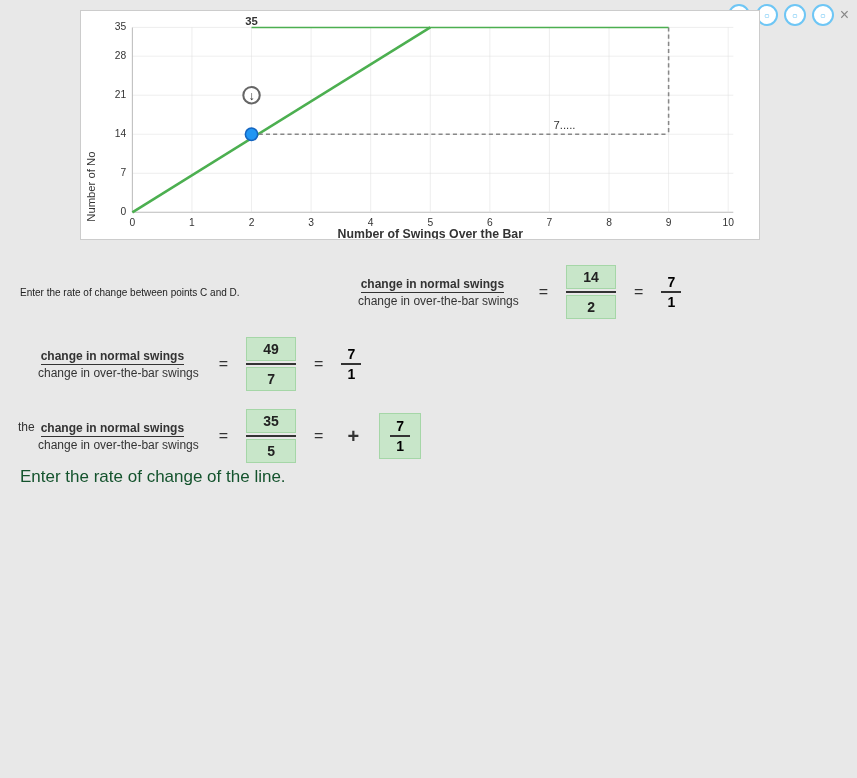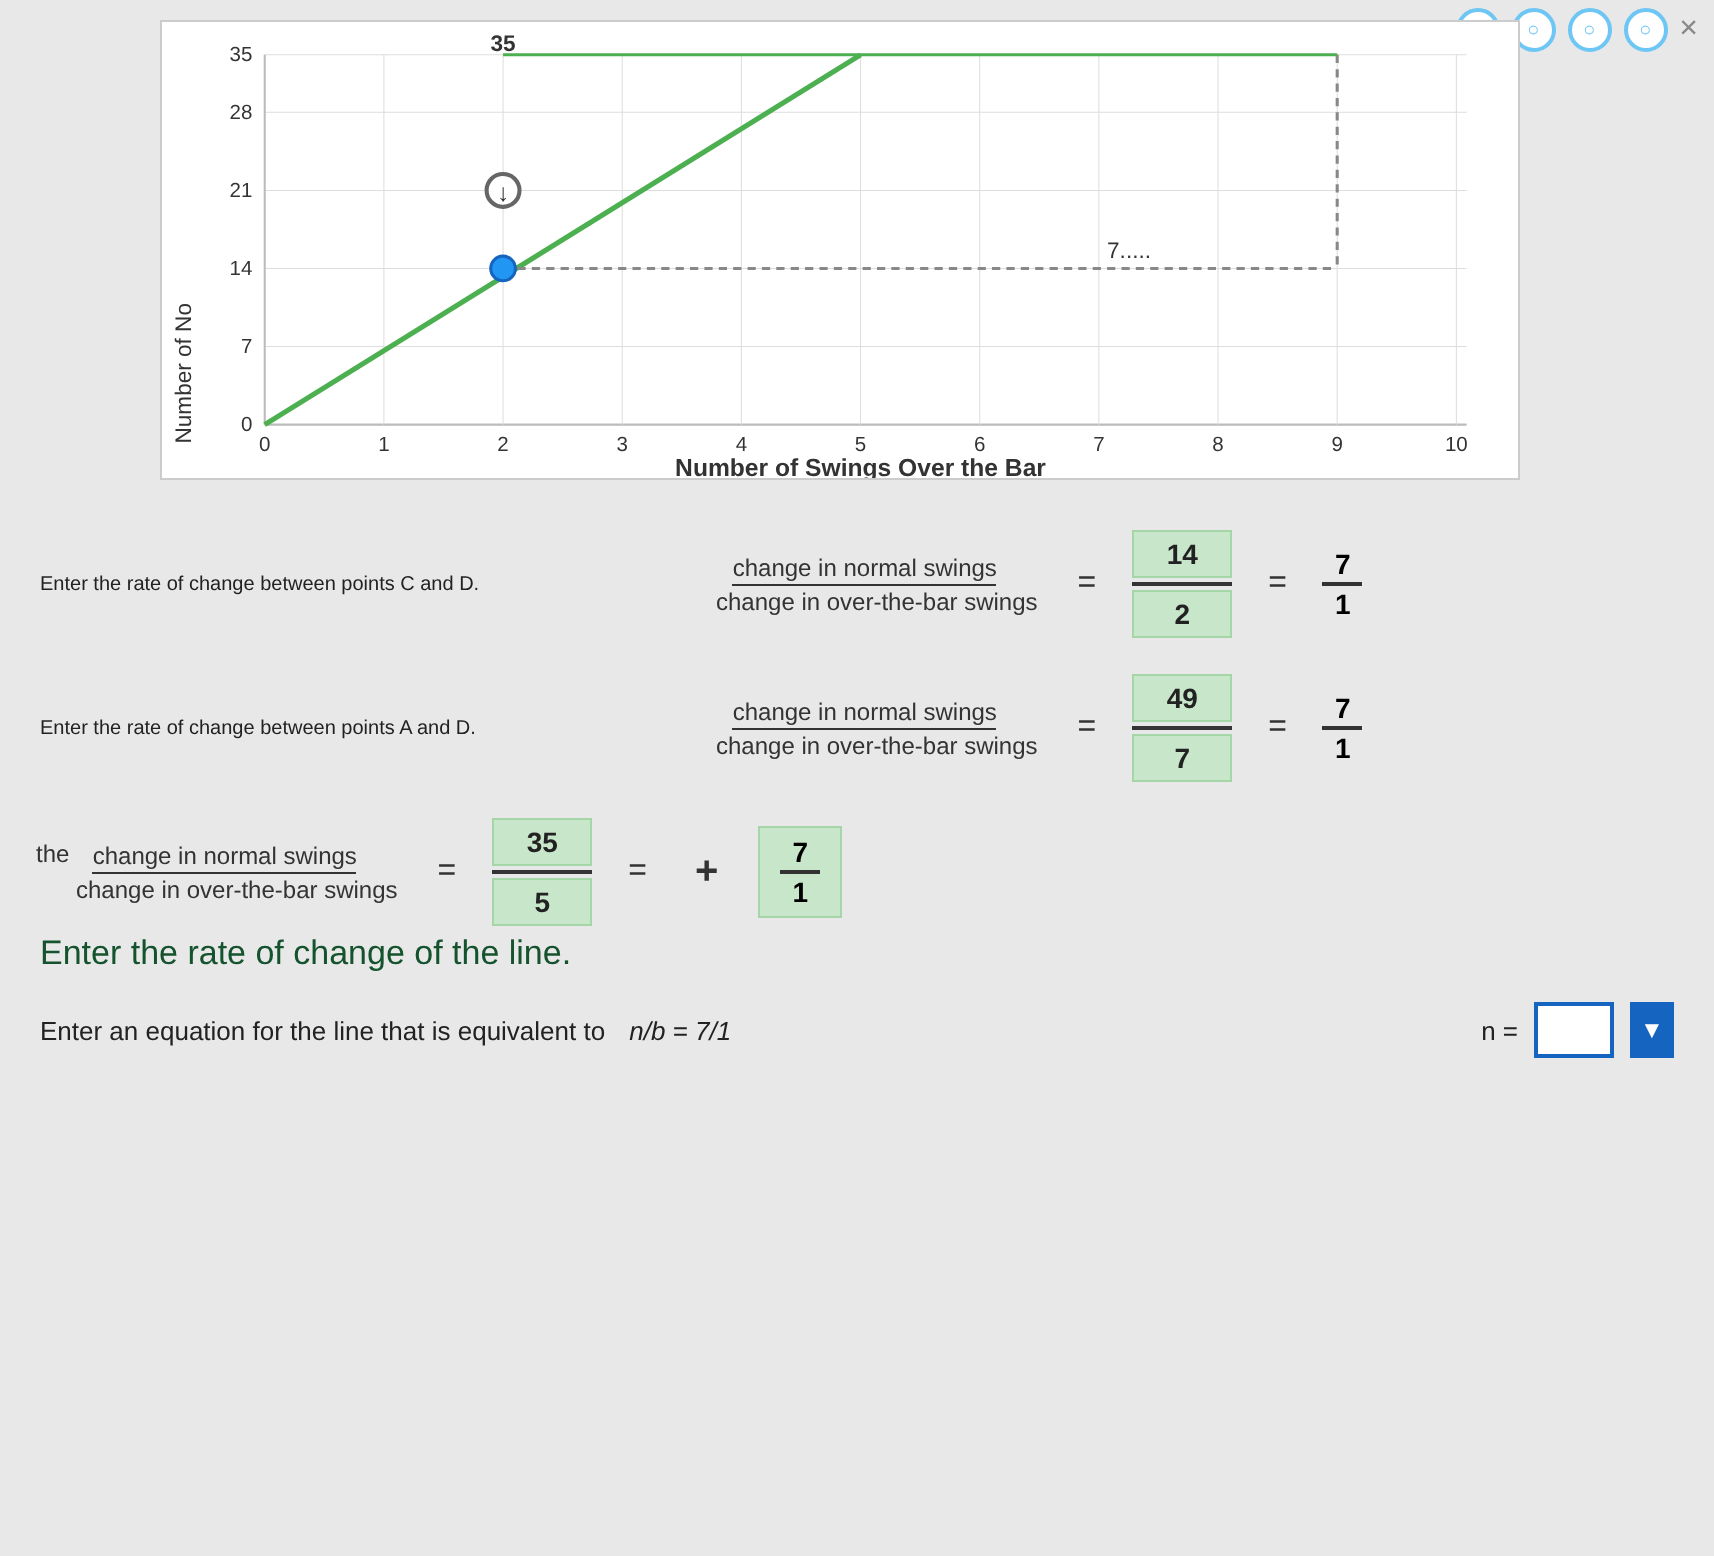--- a/index.html
+++ b/index.html
@@ -83,20 +83,21 @@
       margin: 0 6px;
       font-size: 12px;
       color: #333;
     }
 
     .fraction-expr .numerator {
       border-bottom: 1.5px solid #333;
       padding-bottom: 1px;
       text-align: left;
       white-space: nowrap;
+      font-weight: bold;
     }
 
     .fraction-expr .denominator {
       padding-top: 1px;
       text-align: center;
       white-space: nowrap;
       margin-left: 12px;
     }
 
     .equals-sign {
@@ -359,21 +360,20 @@
 
     <span class="equals-sign">=</span>
 
     <div class="result-fraction">
       <div class="r-num">7</div>
       <div class="r-den">1</div>
     </div>
   </div>
 
   <div class="row-block">
-    <div class="row-label">Enter the rate of change between points A and D.</div>
 
     <div class="fraction-expr">
       <div class="numerator">change in normal swings</div>
       <div class="denominator">change in over-the-bar swings</div>
     </div>
 
     <span class="equals-sign">=</span>
 
     <div class="value-box">
       <div class="value-num">49</div>
@@ -411,24 +411,14 @@
     <div class="highlighted-fraction">
       <div class="hn">7</div>
       <div class="hd">1</div>
     </div>
   </div>
 
   <div class="final-row">
     <div class="final-label">Enter the rate of change of the line.</div>
   </div>
 
-  <div class="equation-row">
-    <span class="eq-label">Enter an equation for the line that is equivalent to</span>
-    <span class="eq-label" style="font-style:italic; font-size:13px;">
-      <span style="font-style:italic;">n</span><span>/</span><span style="font-style:italic;">b</span><span> = </span><span>7/1</span>
-    </span>
-    <span style="flex:1;"></span>
-    <span class="n-equals">n =</span>
-    <input class="input-box" type="text" style="display: inline-block; border: 2px solid rgb(21, 101, 192); width: 40px; height: 28px; vertical-align: middle;" placeholder="">
-    <span class="dropdown-arrow">▼</span>
-  </div>
 
 </div>
 
 </body></html>

